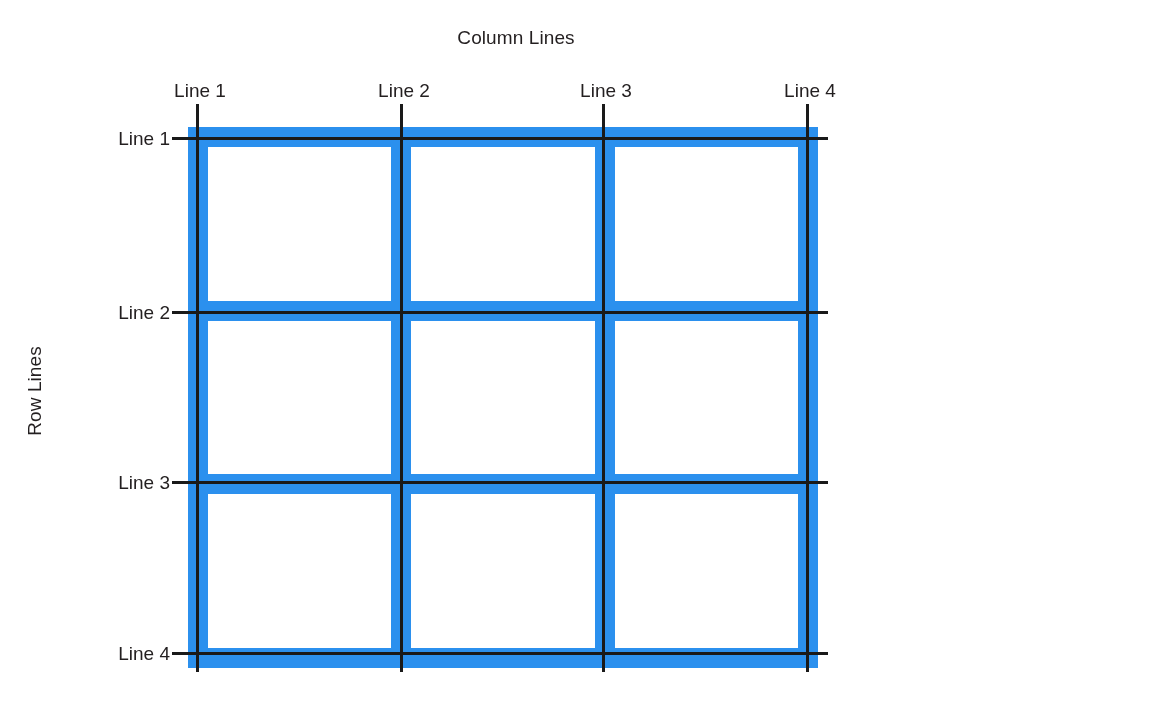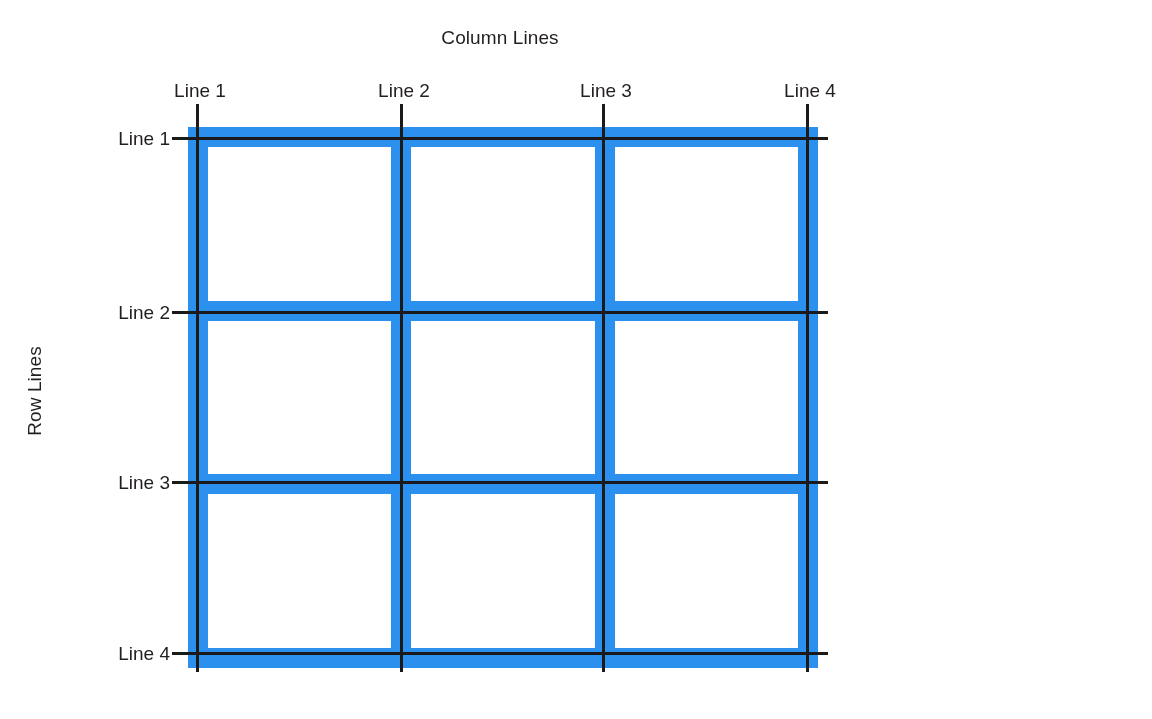--- a/index.html
+++ b/index.html
@@ -14,21 +14,21 @@
   #stage{position:absolute;left:0;top:0;width:1152px;height:719px;}
 
   
   .title{
     position:absolute;
     font-size:19px;
     color:#231f20;
     white-space:nowrap;
     letter-spacing:.1px;
   }
-  #col-title{left:0;top:27px;width:1000px;text-align:center;}
+  #col-title{left:16px;top:27px;width:1000px;text-align:center;}
   #row-title{
     left:-45px;top:380px;width:160px;text-align:center;
     transform:rotate(-90deg);transform-origin:50% 50%;
   }
 
   
   #grid{
     position:absolute;
     left:188px;top:127px;
     width:630px;height:541px;

